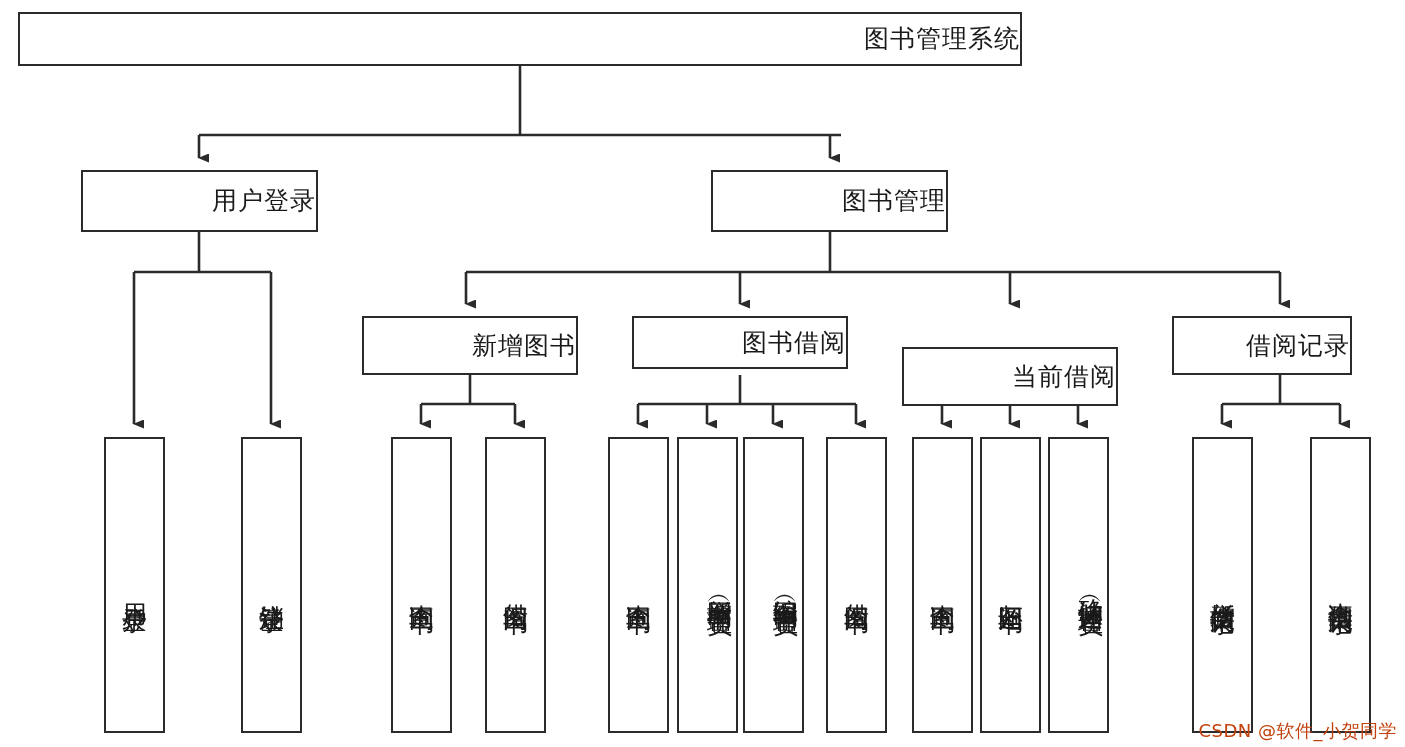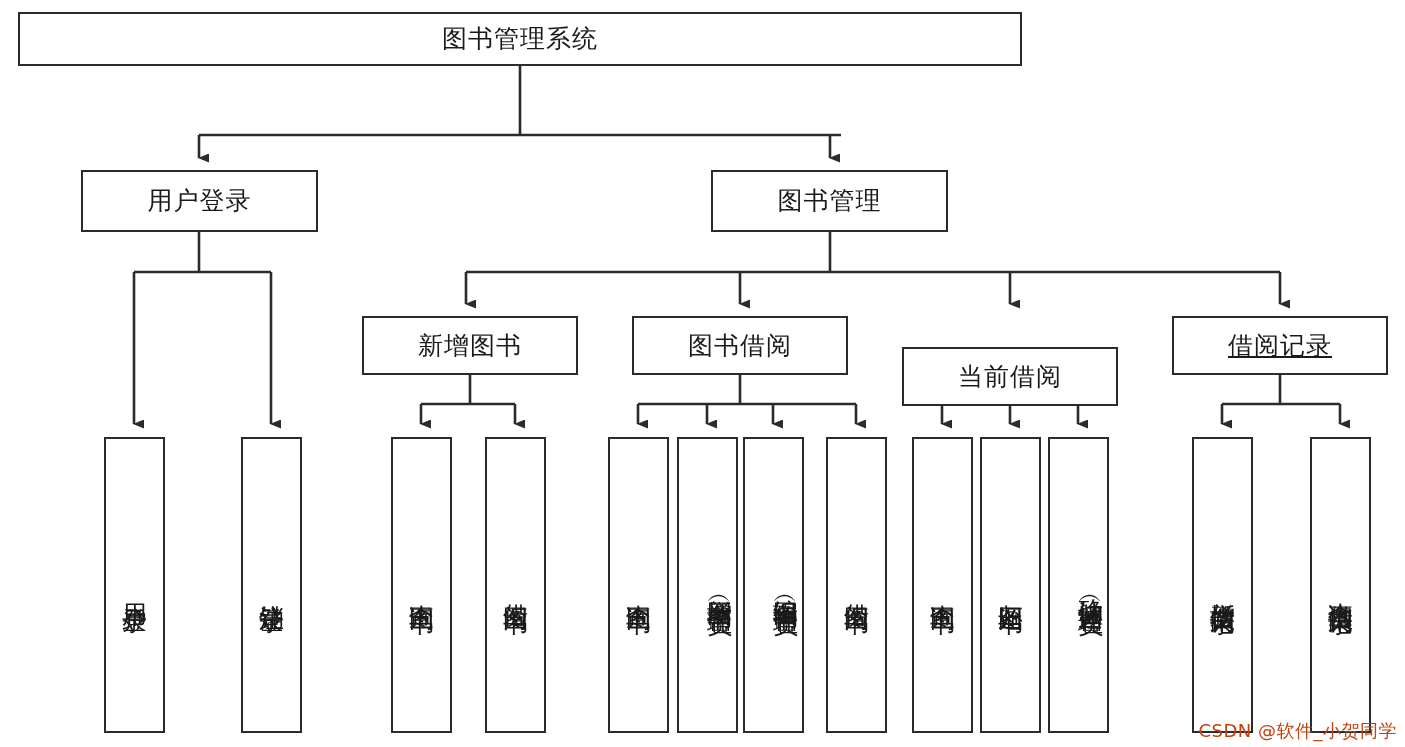--- a/index.html
+++ b/index.html
@@ -27,21 +27,21 @@
     height: 747px;
     pointer-events: none;
   }
   .node {
     position: absolute;
     box-sizing: border-box;
     border: 2.5px solid #2b2b2b;
     background: #ffffff;
     display: flex;
     align-items: center;
-    justify-content: center;
+    justify-content: flex-end;
     color: #1a1a1a;
   }
   .node.horiz {
     font-size: 25px;
     letter-spacing: 1px;
     line-height: 1.1;
   }
   .node.vert {
     writing-mode: vertical-rl;
     text-orientation: upright;
@@ -132,27 +132,27 @@
   <div class="node horiz" style="left:81px; top:170px; width:237px; height:62px;">
     <span>用户登录</span>
   </div>
   <div class="node horiz" style="left:711px; top:170px; width:237px; height:62px;">
     <span>图书管理</span>
   </div>
 
   <div class="node horiz" style="left:362px; top:316px; width:216px; height:59px;">
     <span>新增图书</span>
   </div>
-  <div class="node horiz" style="left:632px; top:316px; width:216px; height:59px;">
+  <div class="node horiz" style="left:632px; top:316px; width:216px; height:53px;">
     <span>图书借阅</span>
   </div>
   <div class="node horiz" style="left:902px; top:316px; width:216px; height:59px;margin-top:31px;">
     <span>当前借阅</span>
   </div>
-  <div class="node horiz" style="left:1172px; top:316px; width:216px; height:59px;text-decoration:underline;">
+  <div class="node horiz" style="left:1172px; top:316px; width:180px; height:59px;">
     <span>借阅记录</span>
   </div>
 
   <div class="node vert centered" style="left:104px; top:437px; width:61px; height:296px;">
     <span class="vlabel">用户登录</span>
   </div>
   <div class="node vert centered" style="left:241px; top:437px; width:61px; height:296px;">
     <span class="vlabel">注销登录</span>
   </div>
 

